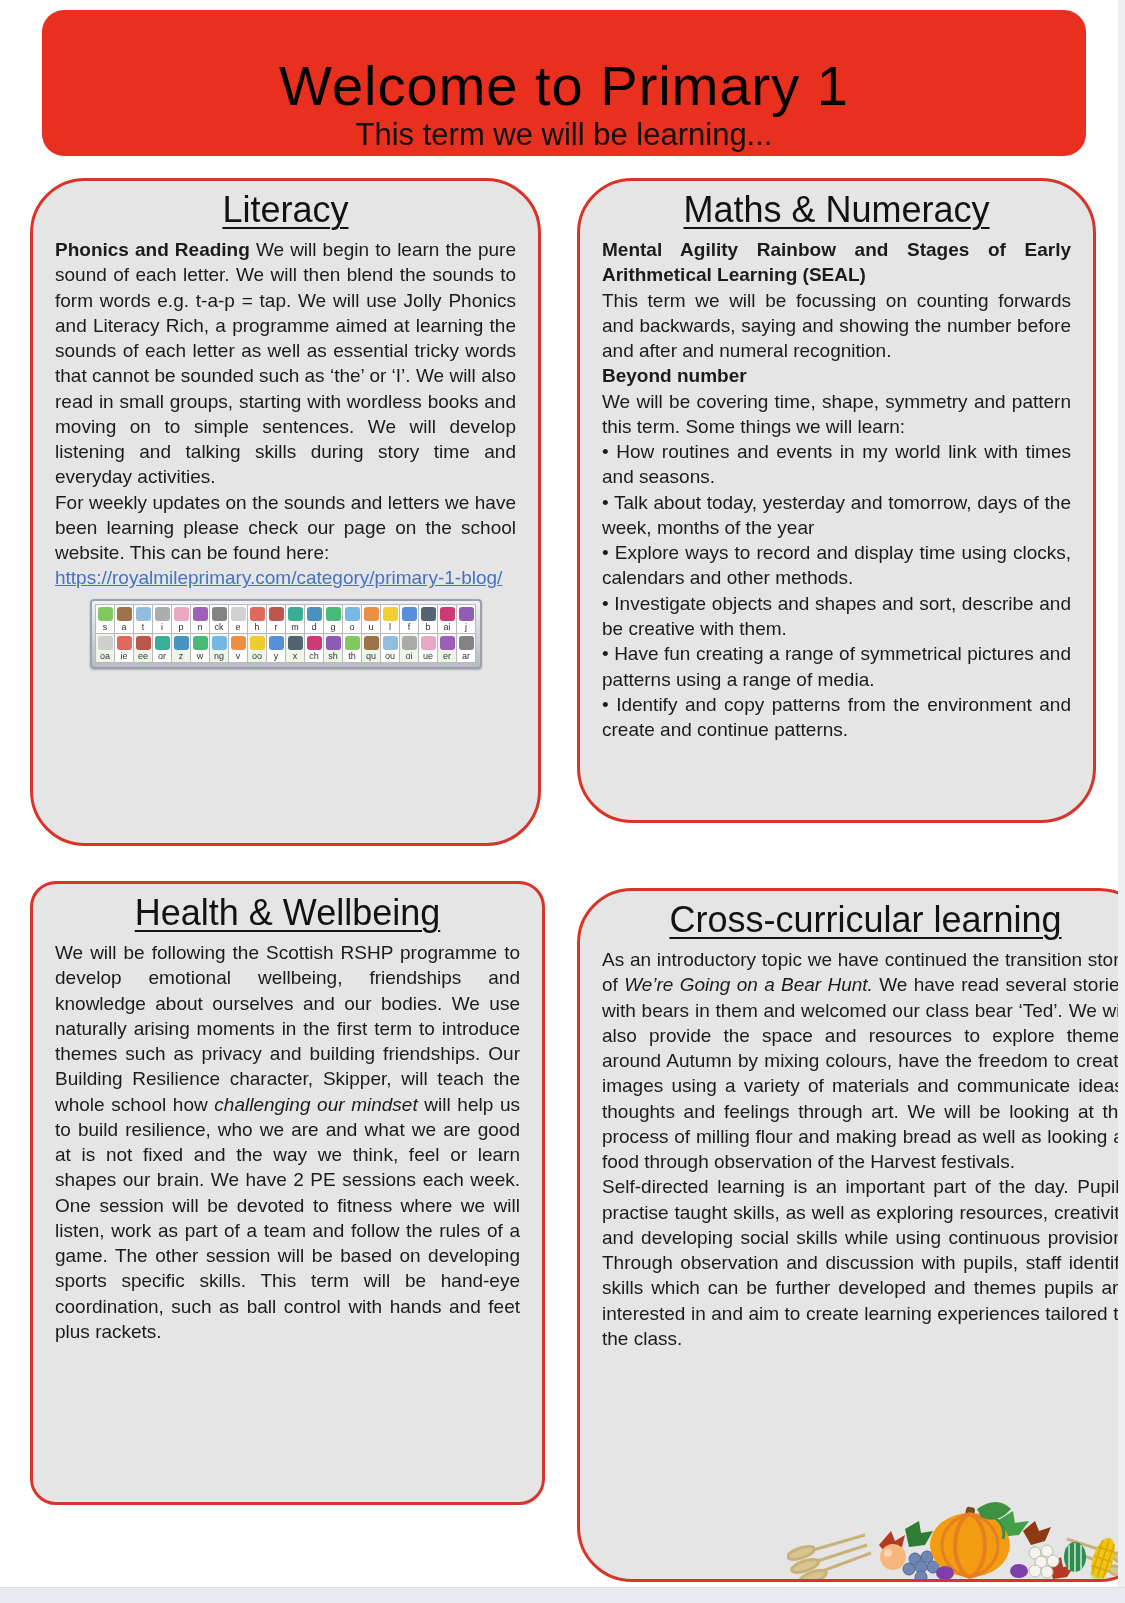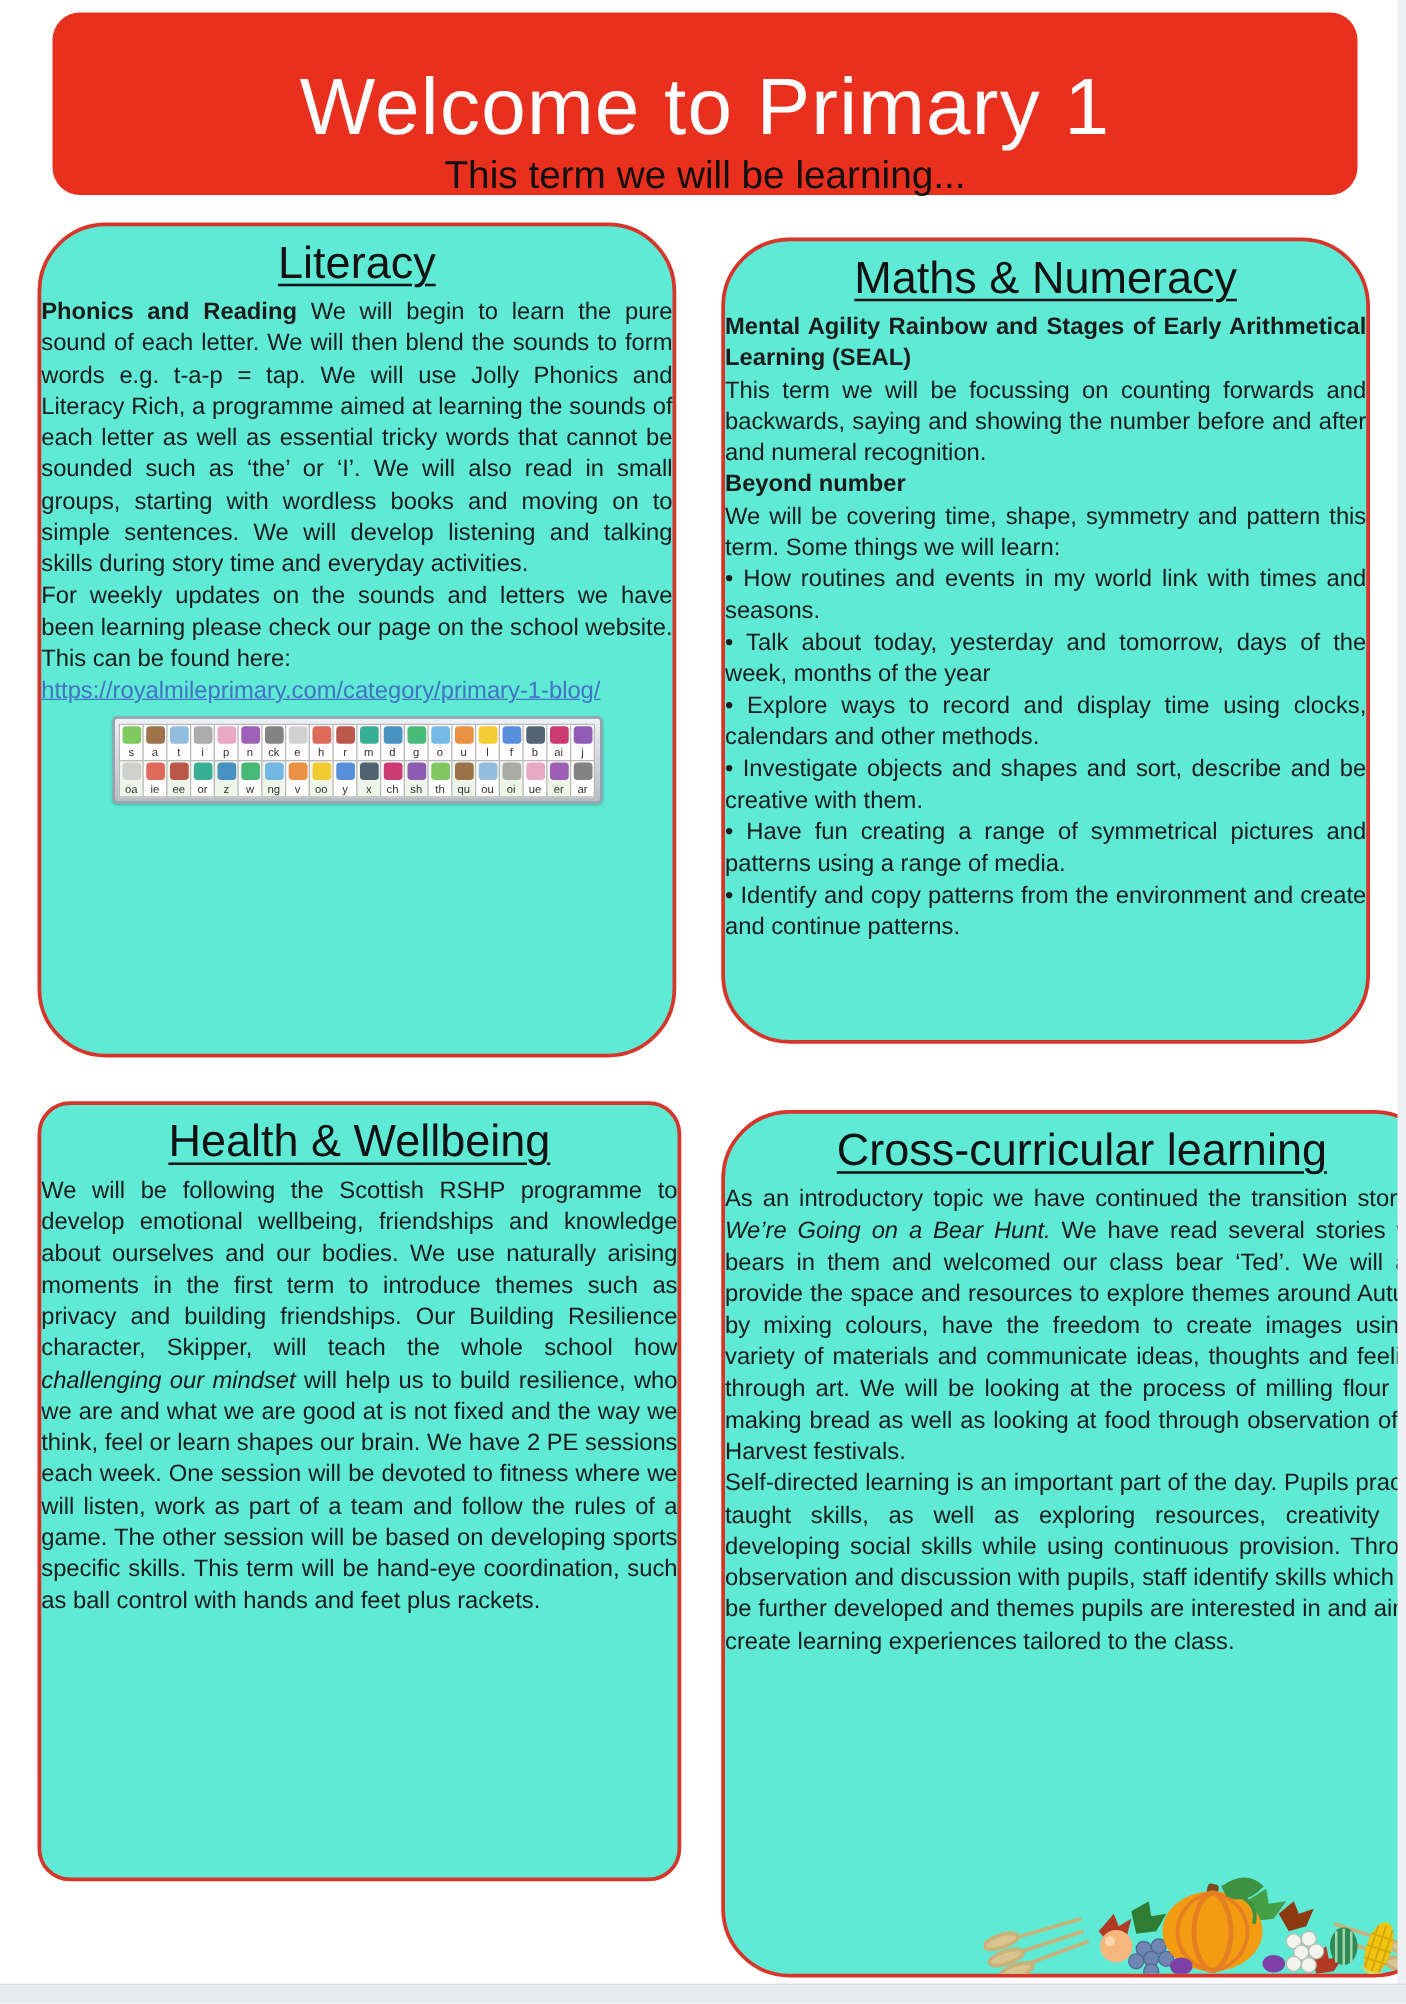--- a/index.html
+++ b/index.html
@@ -3,34 +3,34 @@
 <meta charset="utf-8">
 <style>
   html,body{margin:0;padding:0;}
   body{background:#f4f6f9;font-family:"Liberation Sans",sans-serif;}
   .page{position:relative;width:1125px;height:1603px;background:#ffffff;overflow:hidden;}
   .edge-right{position:absolute;top:0;right:0;width:7px;height:100%;background:#edeff3;}
   .edge-bottom{position:absolute;left:0;bottom:0;width:100%;height:15px;background:#e7ebf0;border-top:1px solid #d9dee5;}
 
   .banner{position:absolute;left:42px;top:10px;width:1044px;height:146px;background:#e9301f;
           border-radius:22px;display:flex;flex-direction:column;align-items:center;justify-content:center;}
-  .banner-title{font-size:64px;line-height:1.05;color:#ffffff;letter-spacing:1px;white-space:nowrap;margin-top:44px;}
+  .banner-title{font-size:56px;line-height:1.05;color:#000000;letter-spacing:1px;white-space:nowrap;margin-top:44px;}
   .banner-subtitle{font-size:31px;color:#101010;margin-top:2px;}
 
-  .box{position:absolute;background:#5eead4;border:3px solid #d8352a;border-radius:55px;
-       padding:4px 0;box-sizing:border-box;overflow:hidden;}
+  .box{position:absolute;background:#e5e5e5;border:3px solid #d8352a;border-radius:55px;
+       padding:4px 22px;box-sizing:border-box;overflow:hidden;}
   .box h2{margin:4px 0 6px 0;text-align:center;font-size:36px;font-weight:normal;color:#121212;
           text-decoration:underline;text-decoration-thickness:2px;text-underline-offset:5px;}
   .body p{margin:0;text-align:justify;font-size:19px;line-height:1.33;color:#1b1b1b;}
   .b{font-weight:bold;}
   .i{font-style:italic;}
   a.link{color:#4472c4;text-decoration:underline;word-break:break-all;}
 
   .box-literacy{left:30px;top:178px;width:511px;height:668px;}
-  .box-maths{left:577px;top:190px;width:519px;height:645px;}
+  .box-maths{left:577px;top:178px;width:519px;height:645px;}
   .box-health{left:30px;top:881px;width:515px;height:624px;border-radius:26px;}
   .box-cross{left:577px;top:888px;width:577px;height:694px;}
 
   .phonics{margin:8px auto 0 auto;width:fit-content;background:linear-gradient(180deg,#eef1f5,#b6bcc6);
            border:2px solid #9aa1ac;border-radius:4px;padding:4px;box-shadow:0 1px 2px rgba(0,0,0,.25);}
   .ph-row{display:flex;}
   .ph-cell{width:18px;background:#fffdfd;border:1px solid #b9b9b9;margin:-0.5px;}
   .ph-pic{height:14px;margin:1.5px;border-radius:3px;opacity:.85;}
   .ph-lab{font-size:9px;line-height:11px;text-align:center;color:#333;}
 

